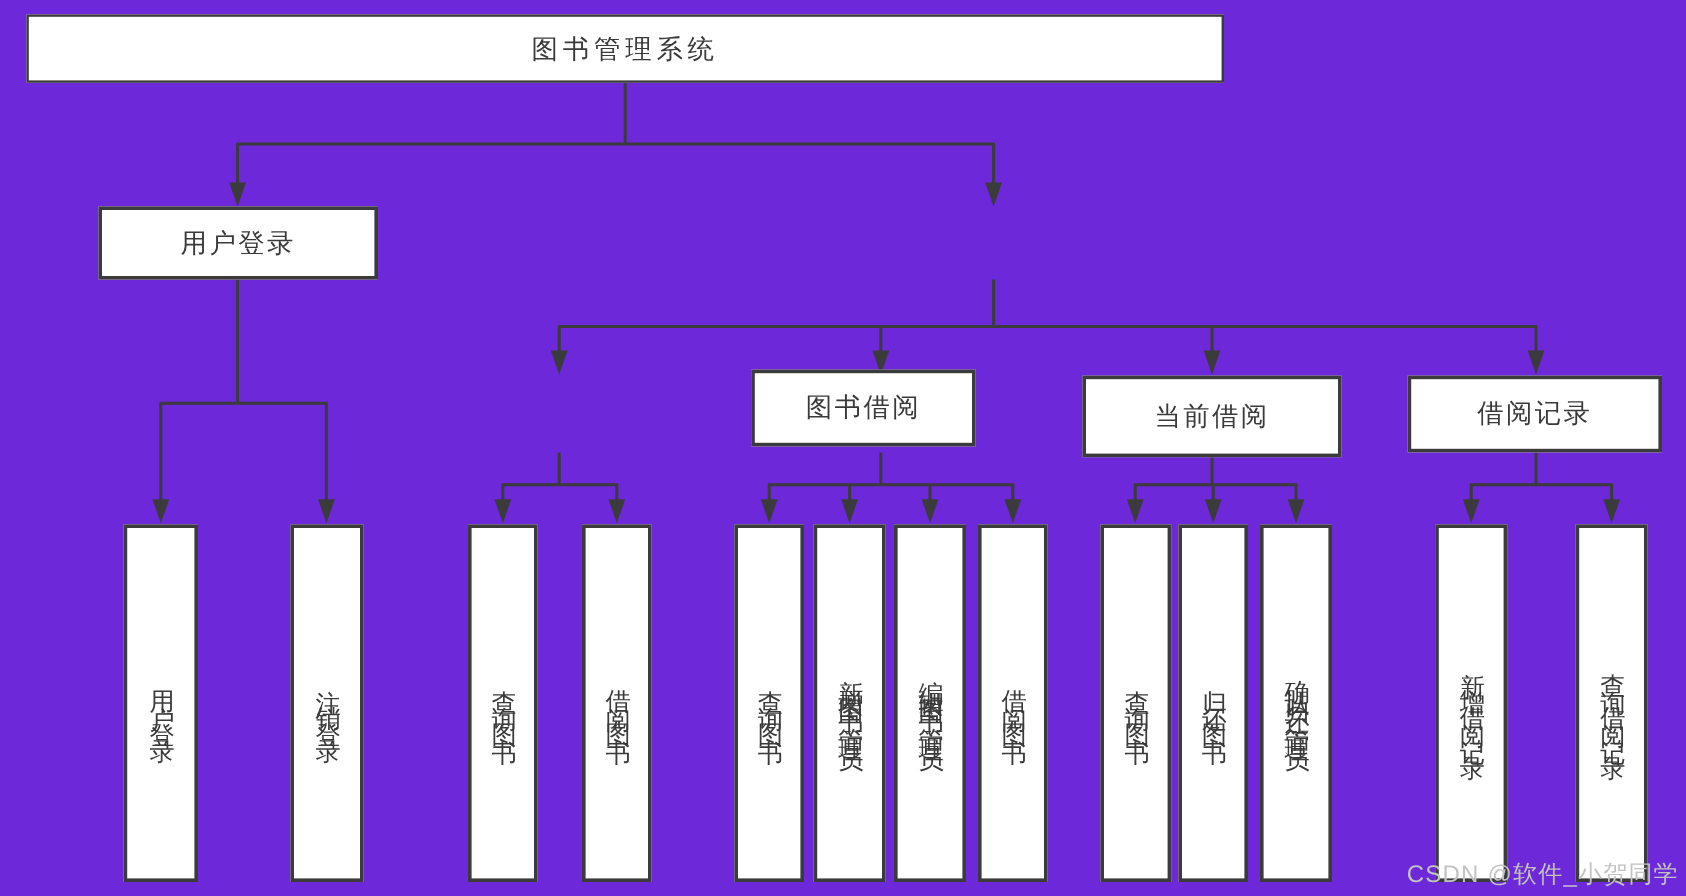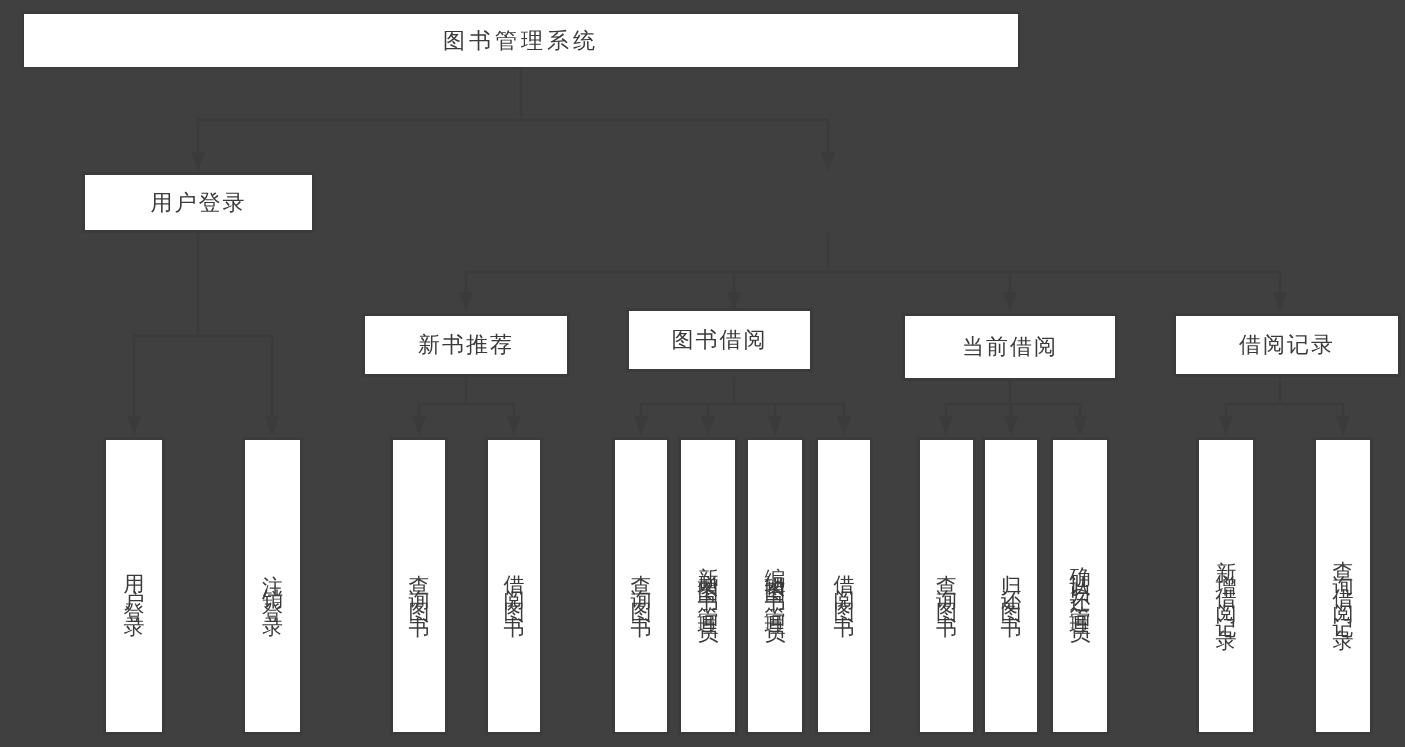--- a/index.html
+++ b/index.html
@@ -1,20 +1,20 @@
 <!DOCTYPE html>
 <html><head>
 <meta charset="utf-8">
 <style>
   html, body { margin: 0; padding: 0; background: #ffffff; }
   .canvas {
     position: relative;
     width: 1405px;
     height: 747px;
-    background: #404040;
+    background: #6d28d9;
     font-family: "Liberation Sans", sans-serif;
     overflow: hidden;
   }
   svg.connectors {
     position: absolute;
     left: 0; top: 0;
     pointer-events: none;
   }
   .box {
     position: absolute;
@@ -91,37 +91,37 @@
       <polygon points="1073,416 1087,416 1080,436"></polygon>
       <polygon points="1219,416 1233,416 1226,436"></polygon>
       <polygon points="1336,416 1350,416 1343,436"></polygon>
     </g>
   </svg>
 
   <div class="box h root" style="left:22px; top:12px; width:998px; height:57px;">图书管理系统</div>
 
   <div class="box h" style="left:82px; top:172px; width:233px; height:61px;">用户登录</div>
 
-  <div class="box h" style="left:362px; top:313px; width:208px; height:64px;">新书推荐</div>
   <div class="box h" style="left:626px; top:308px; width:187px; height:64px;">图书借阅</div>
   <div class="box h" style="left:902px; top:313px; width:216px; height:68px;">当前借阅</div>
-  <div class="box h" style="left:1173px; top:313px; width:228px; height:64px;">借阅记录</div>
+  <div class="box h" style="left:1173px; top:313px; width:212px; height:64px;">借阅记录</div>
 
   <div class="box v" style="left:103px; width:62px;">用户登录</div>
   <div class="box v" style="left:242px; width:61px;">注销登录</div>
 
   <div class="box v" style="left:390px; width:58px;">查询图书</div>
   <div class="box v" style="left:485px; width:58px;">借阅图书</div>
 
   <div class="box v" style="left:612px; width:58px;">查询图书</div>
   <div class="box v tight" style="left:678px; width:60px;">新增图书（管理员）</div>
   <div class="box v tight" style="left:745px; width:60px;">编辑图书（管理员）</div>
   <div class="box v" style="left:815px; width:58px;">借阅图书</div>
 
   <div class="box v" style="left:917px; width:59px;">查询图书</div>
   <div class="box v" style="left:982px; width:58px;">归还图书</div>
   <div class="box v tight" style="left:1050px; width:60px;">确认归还（管理员）</div>
 
   <div class="box v" style="left:1196px; width:60px;">新增借阅记录</div>
   <div class="box v" style="left:1313px; width:60px;">查询借阅记录</div>
 
+  <div class="watermark">CSDN @软件_小贺同学</div>
 
 </div>
 
 </body></html>

